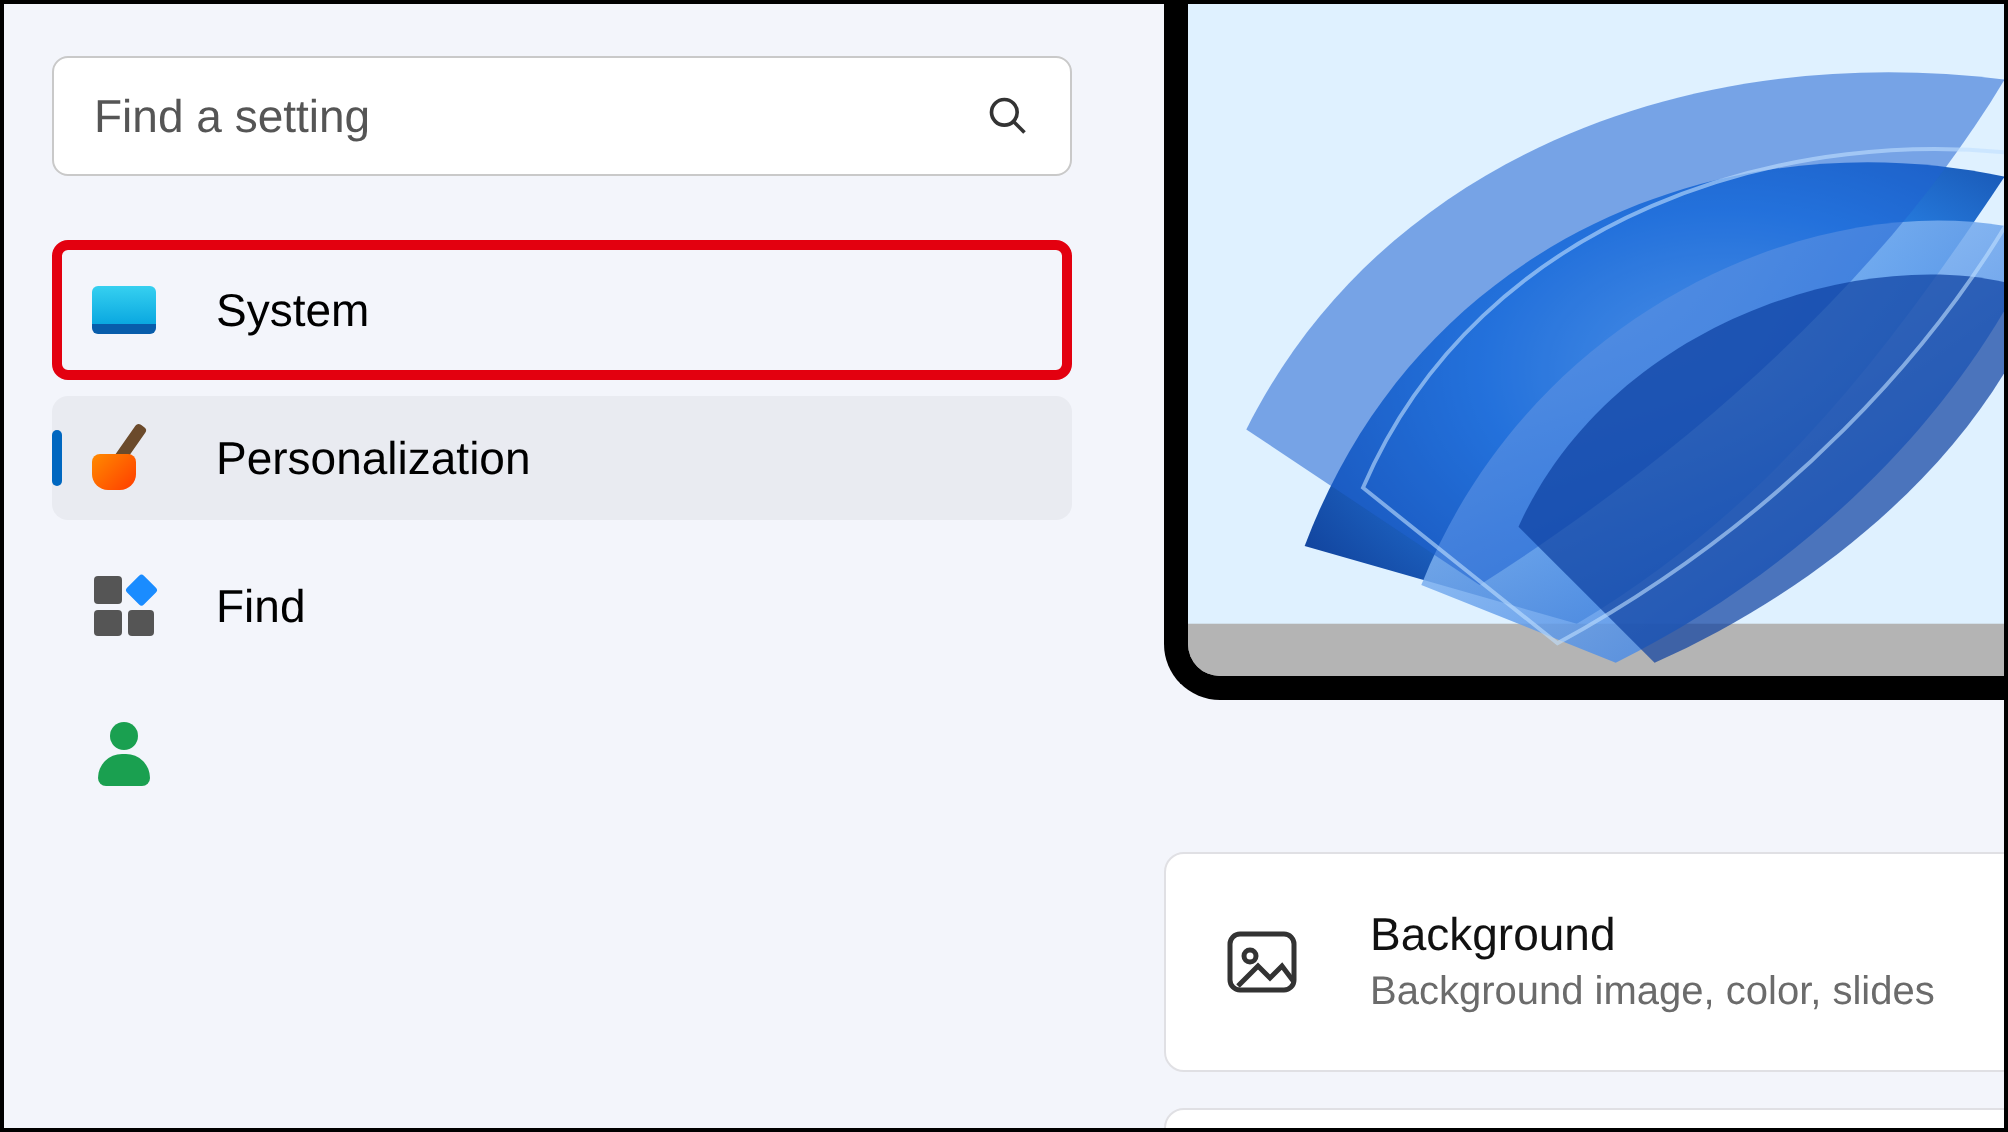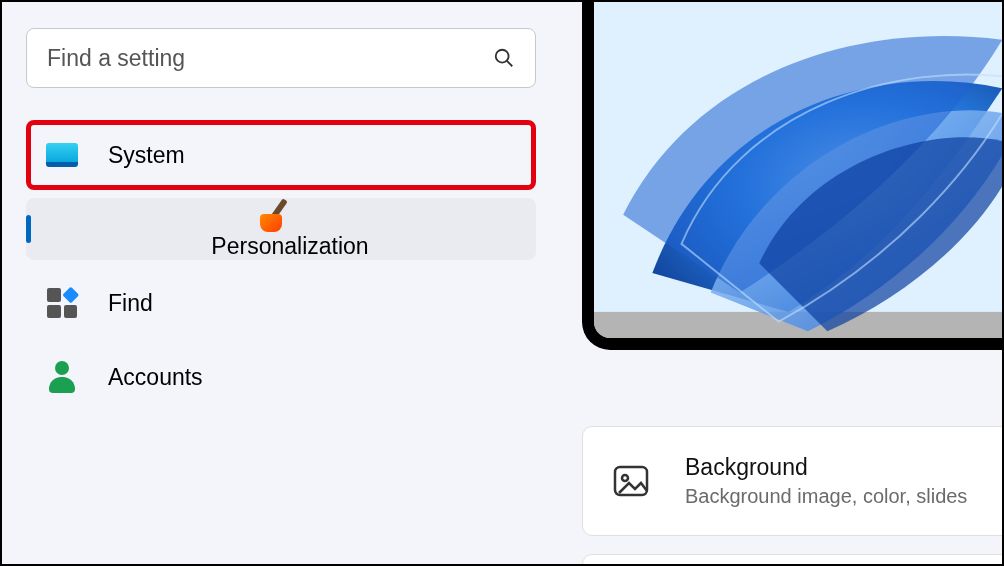--- a/index.html
+++ b/index.html
@@ -54,21 +54,20 @@
     .nav-item.highlighted {
       border: 5px solid #e3000f;
       padding-left: 13px;
       margin-left: 0px;
       height: 70px;
       margin-bottom: 8px;
       text-align: right;
     }
     .nav-item.selected {
       background: #e9ebf1;
-      flex-direction: column;
     }
     .nav-item.selected::before {
       content: "";
       position: absolute;
       left: 0;
       top: 50%;
       transform: translateY(-50%);
       width: 5px;
       height: 28px;
       background: #0067c0;
@@ -212,21 +211,20 @@
       </span>
       <span class="nav-label">Find</span>
     </li>
     <li class="nav-item">
       <span class="nav-icon">
         <span class="icon-account">
             <div class="head"></div>
             <div class="body"></div>
           </span>
       </span>
-      <span class="nav-label">Accounts</span>
     </li>
   </ul>
 </div>
 
 <div class="preview-frame">
   <div class="bloom">
     <svg viewBox="0 0 430 348" preserveAspectRatio="xMidYMid slice">
       <defs>
         <radialGradient id="g1" cx="60%" cy="45%" r="70%">
           <stop offset="0%" stop-color="#7fc6ff"></stop>

